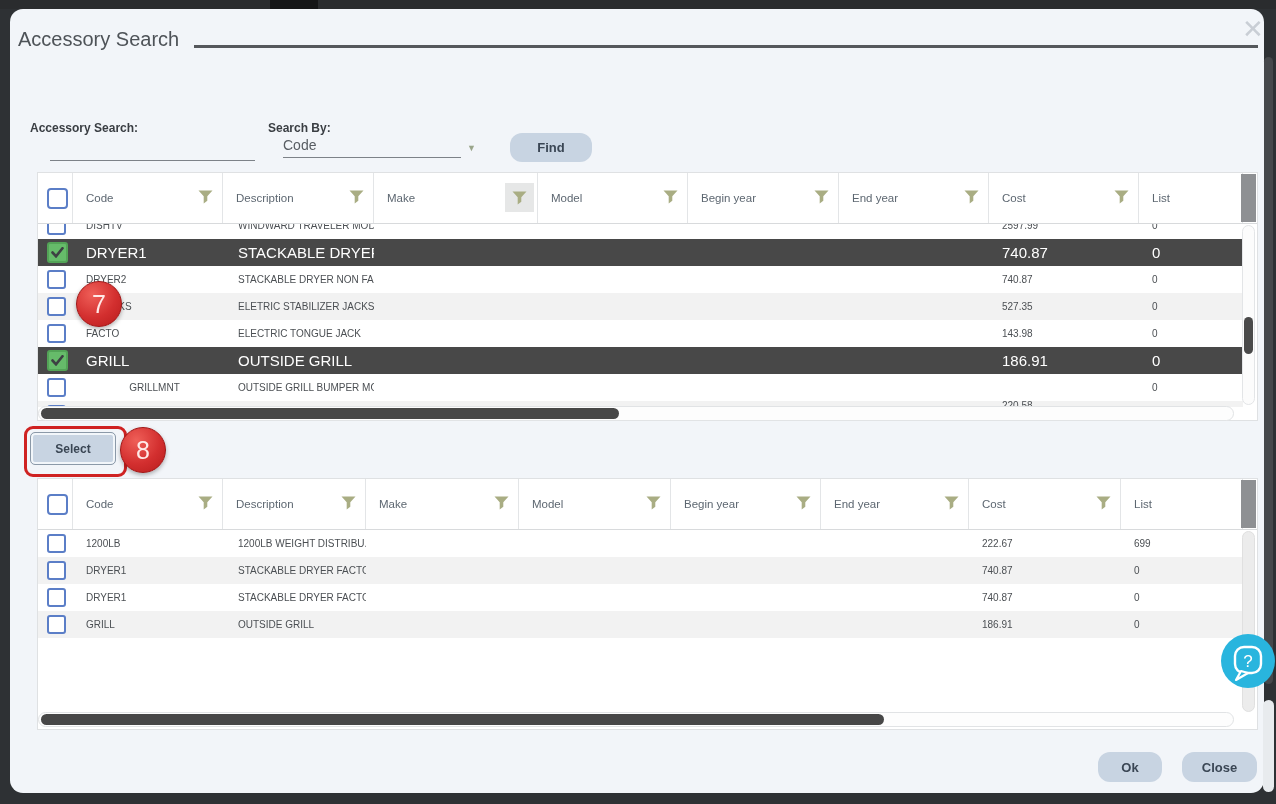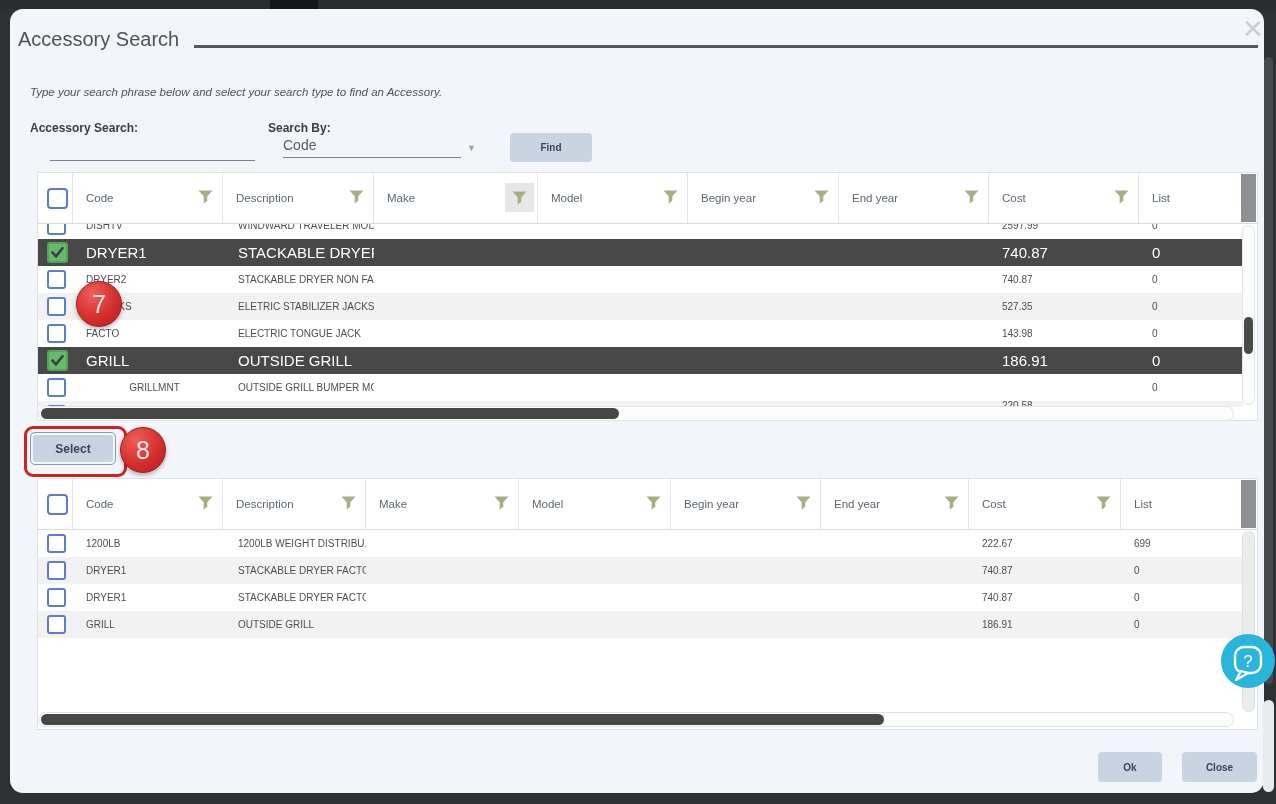--- a/index.html
+++ b/index.html
@@ -15,22 +15,22 @@
           line-height:28px;text-align:center;cursor:pointer;font-weight:400;}
   .intro{position:absolute;left:30px;top:86px;font-style:italic;font-size:11.5px;color:#4f5357;}
   .flabel{position:absolute;font-weight:bold;font-size:12px;color:#3a3e43;}
   #lbl-search{left:30px;top:121px;} #lbl-sby{left:268px;top:121px;}
   .search-input{position:absolute;left:50px;top:137px;width:201px;height:21px;border:none;
           border-bottom:1.5px solid #7d8288;background:transparent;outline:none;font-size:13px;
           font-family:inherit;color:#444;}
   .sby{position:absolute;left:283px;top:137px;width:178px;height:20px;border-bottom:1.5px solid #7d8288;
           font-size:14px;color:#585d63;cursor:pointer;}
   .sby-arrow{position:absolute;left:467px;top:143px;font-size:9px;color:#9aa58b;cursor:pointer;}
-  .btn{position:absolute;background:#c8d4e2;border:none;border-radius:4px;font-weight:bold;color:#3a4654;
-          font-size:10px;font-family:inherit;cursor:pointer;}
+  .btn{position:absolute;background:#c8d4e2;border:none;border-radius:12px;font-weight:bold;color:#3a4654;
+          font-size:13px;font-family:inherit;cursor:pointer;}
   #find{left:510px;top:133px;width:82px;height:29px;}
   #ok{left:1098px;top:752px;width:64px;height:30px;}
   #closebtn{left:1182px;top:752px;width:75px;height:30px;}
   #selectbtn{left:30px;top:432px;width:86px;height:33px;border:1px solid #8b99a8;border-radius:5px;
           box-shadow:inset 0 0 0 2px #f2f6fa;font-size:12px;}
   .red-outline{position:absolute;left:24px;top:426px;width:97px;height:45px;border:3px solid #cf2222;
           border-radius:9px;pointer-events:none;z-index:25;}
   .numcircle{position:absolute;width:44px;height:44px;border-radius:50%;
           background:radial-gradient(circle at 35% 28%,#ef5f58 0%,#d32f2f 55%,#b71c1c 100%);
           border:1px solid #9f1515;color:#ffe9e7;font-size:25px;display:flex;align-items:center;
@@ -77,21 +77,20 @@
 <div class="canvas">
   <div class="topstrip"></div>
   <div class="toptab"></div>
 
   <div class="dialog"></div>
 
   <div class="title">Accessory Search</div>
   <div class="titleline"></div>
   <div class="closex">✕</div>
 
-  <div class="intro">Type your search phrase below and select your search type to find an Accessory.</div>
 
   <div class="flabel" id="lbl-search">Accessory Search:</div>
   <div class="flabel" id="lbl-sby">Search By:</div>
   <input class="search-input" value="" style="">
   <div class="sby">
     <span>Code</span>
   </div>
   <div class="sby-arrow">▼</div>
   <button class="btn" id="find">Find</button>
 

